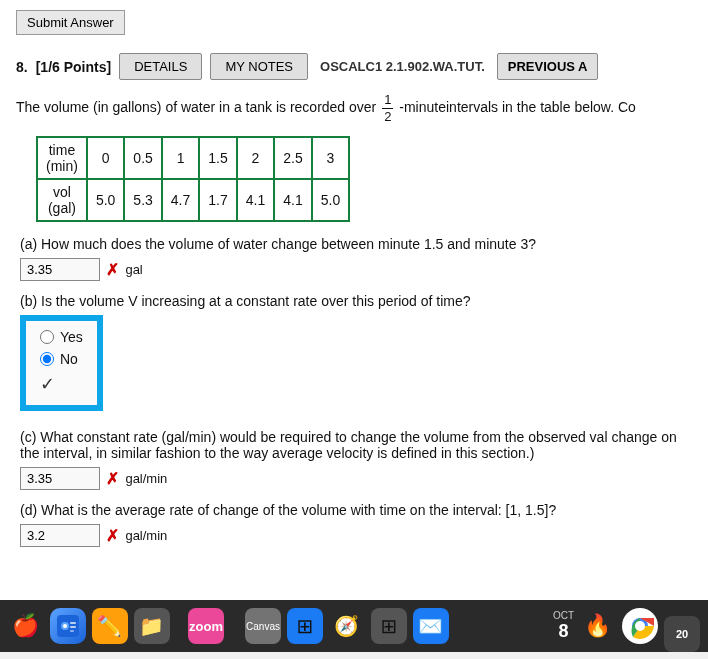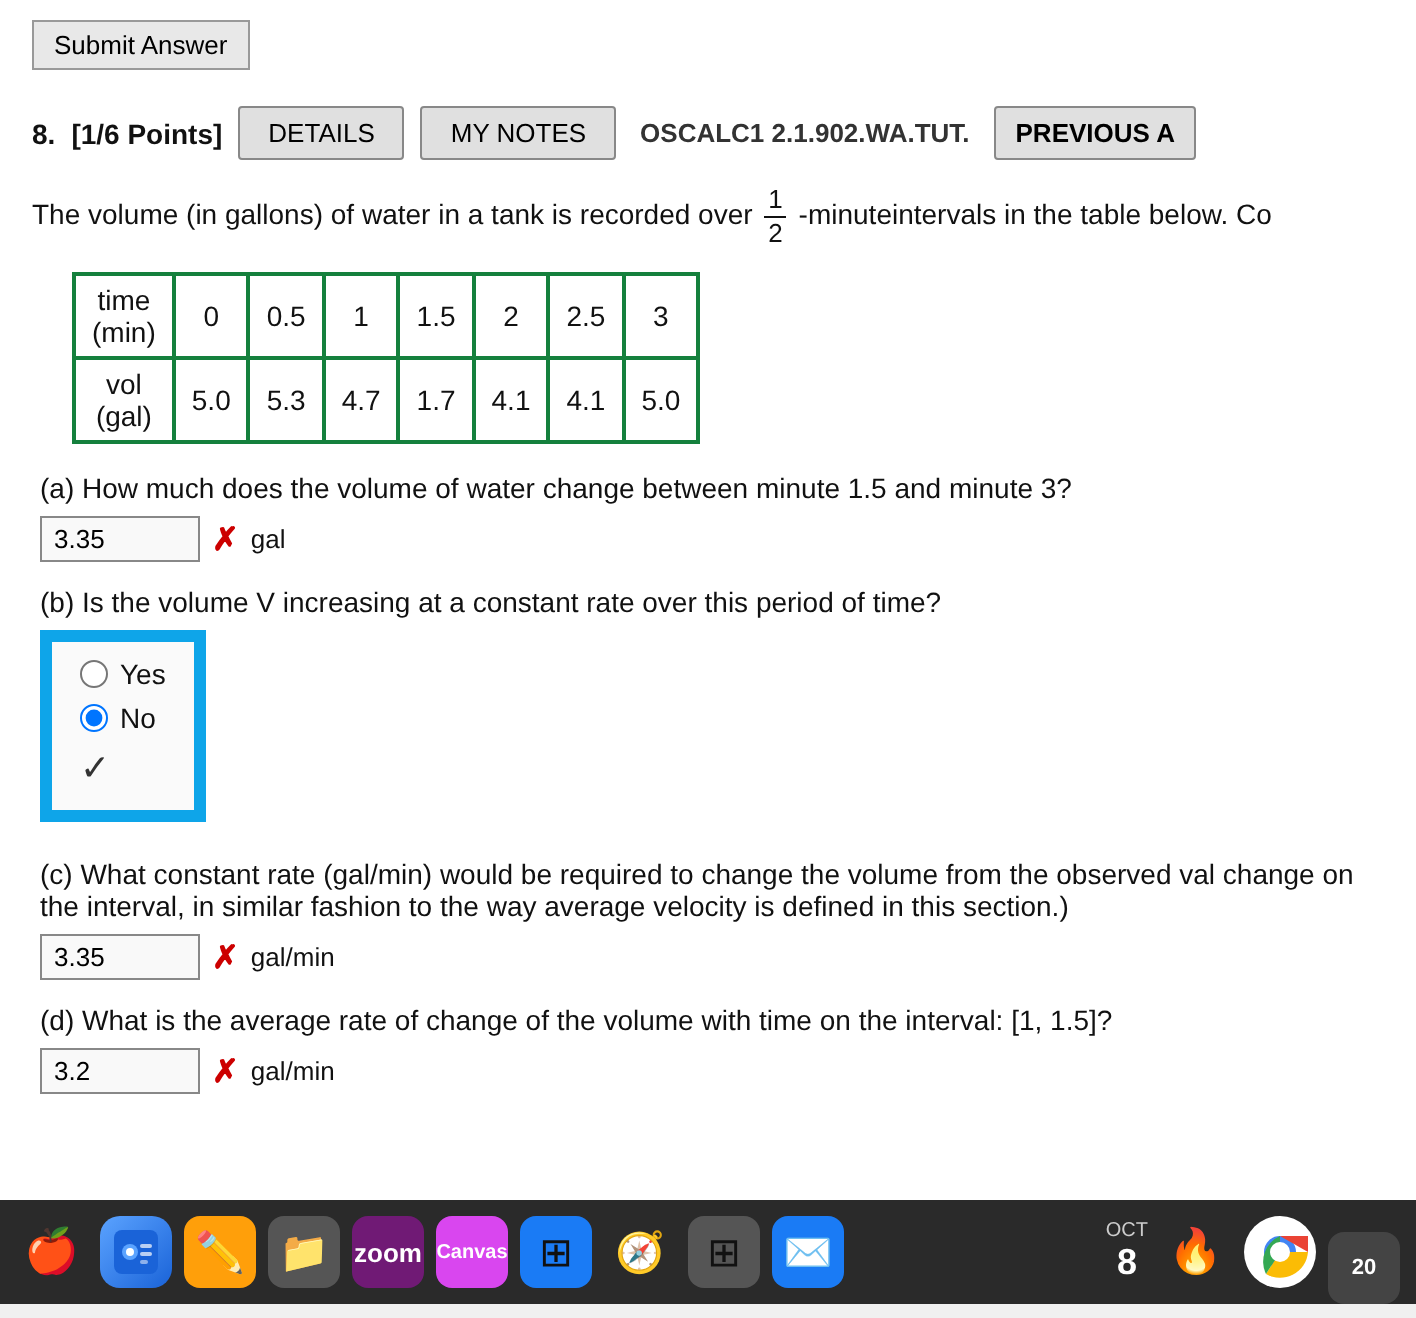--- a/index.html
+++ b/index.html
@@ -187,22 +187,22 @@
       align-items: center;
       justify-content: center;
       font-size: 20px;
       cursor: pointer;
     }
 
     .taskbar-icon.apple { background: transparent; font-size: 22px; }
     .taskbar-icon.finder { background: linear-gradient(135deg, #5ba3ff, #1a63d8); border-radius: 10px; }
     .taskbar-icon.pencil { background: #ff9f0a; border-radius: 8px; }
     .taskbar-icon.folder { background: #555; border-radius: 8px; }
-    .taskbar-icon.zoom { background: #701a75; border-radius: 8px; font-size: 13px; color: white; font-weight: bold; }
-    .taskbar-icon.canvas { background: #d946ef; border-radius: 8px; font-size: 12px; color: white; font-weight: bold; }
+    .taskbar-icon.zoom { background: #ec4899; border-radius: 8px; font-size: 13px; color: white; font-weight: bold; margin-left: 12px; }
+    .taskbar-icon.canvas { background: #737373; border-radius: 8px; font-size: 12px; color: white; font-weight: normal; margin-left: 15px; }
     .taskbar-icon.multi { background: #1a7bf5; border-radius: 8px; }
     .taskbar-icon.safari { background: transparent; }
     .taskbar-icon.grid { background: #555; border-radius: 8px; }
     .taskbar-icon.mail { background: #1a7bf5; border-radius: 8px; }
     .taskbar-icon.flame { background: transparent; font-size: 22px; }
     .taskbar-icon.gchr { background: white; border-radius: 50%; }
     .taskbar-icon.notif { background: #444; border-radius: 8px; font-size: 11px; color: white; font-weight: bold; margin-top: 16px; }
 
     .taskbar-date {
       color: white;

